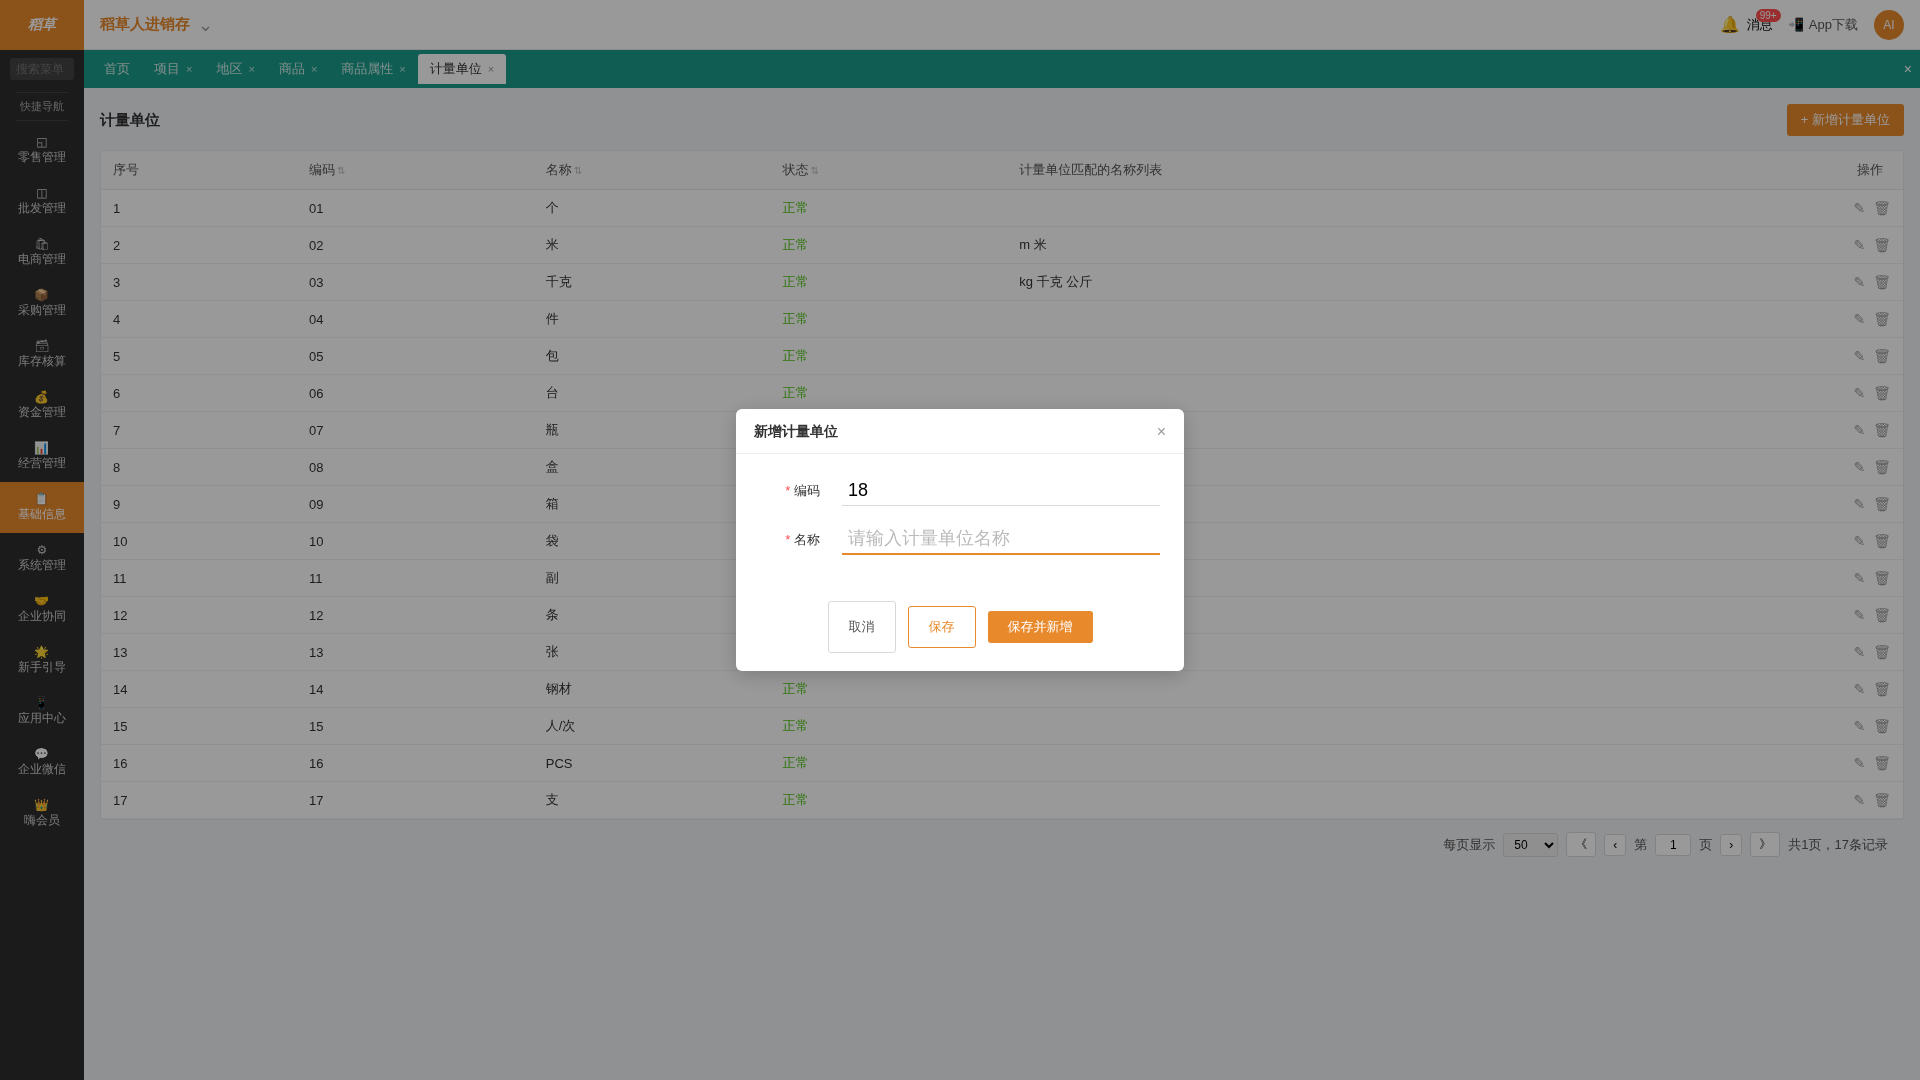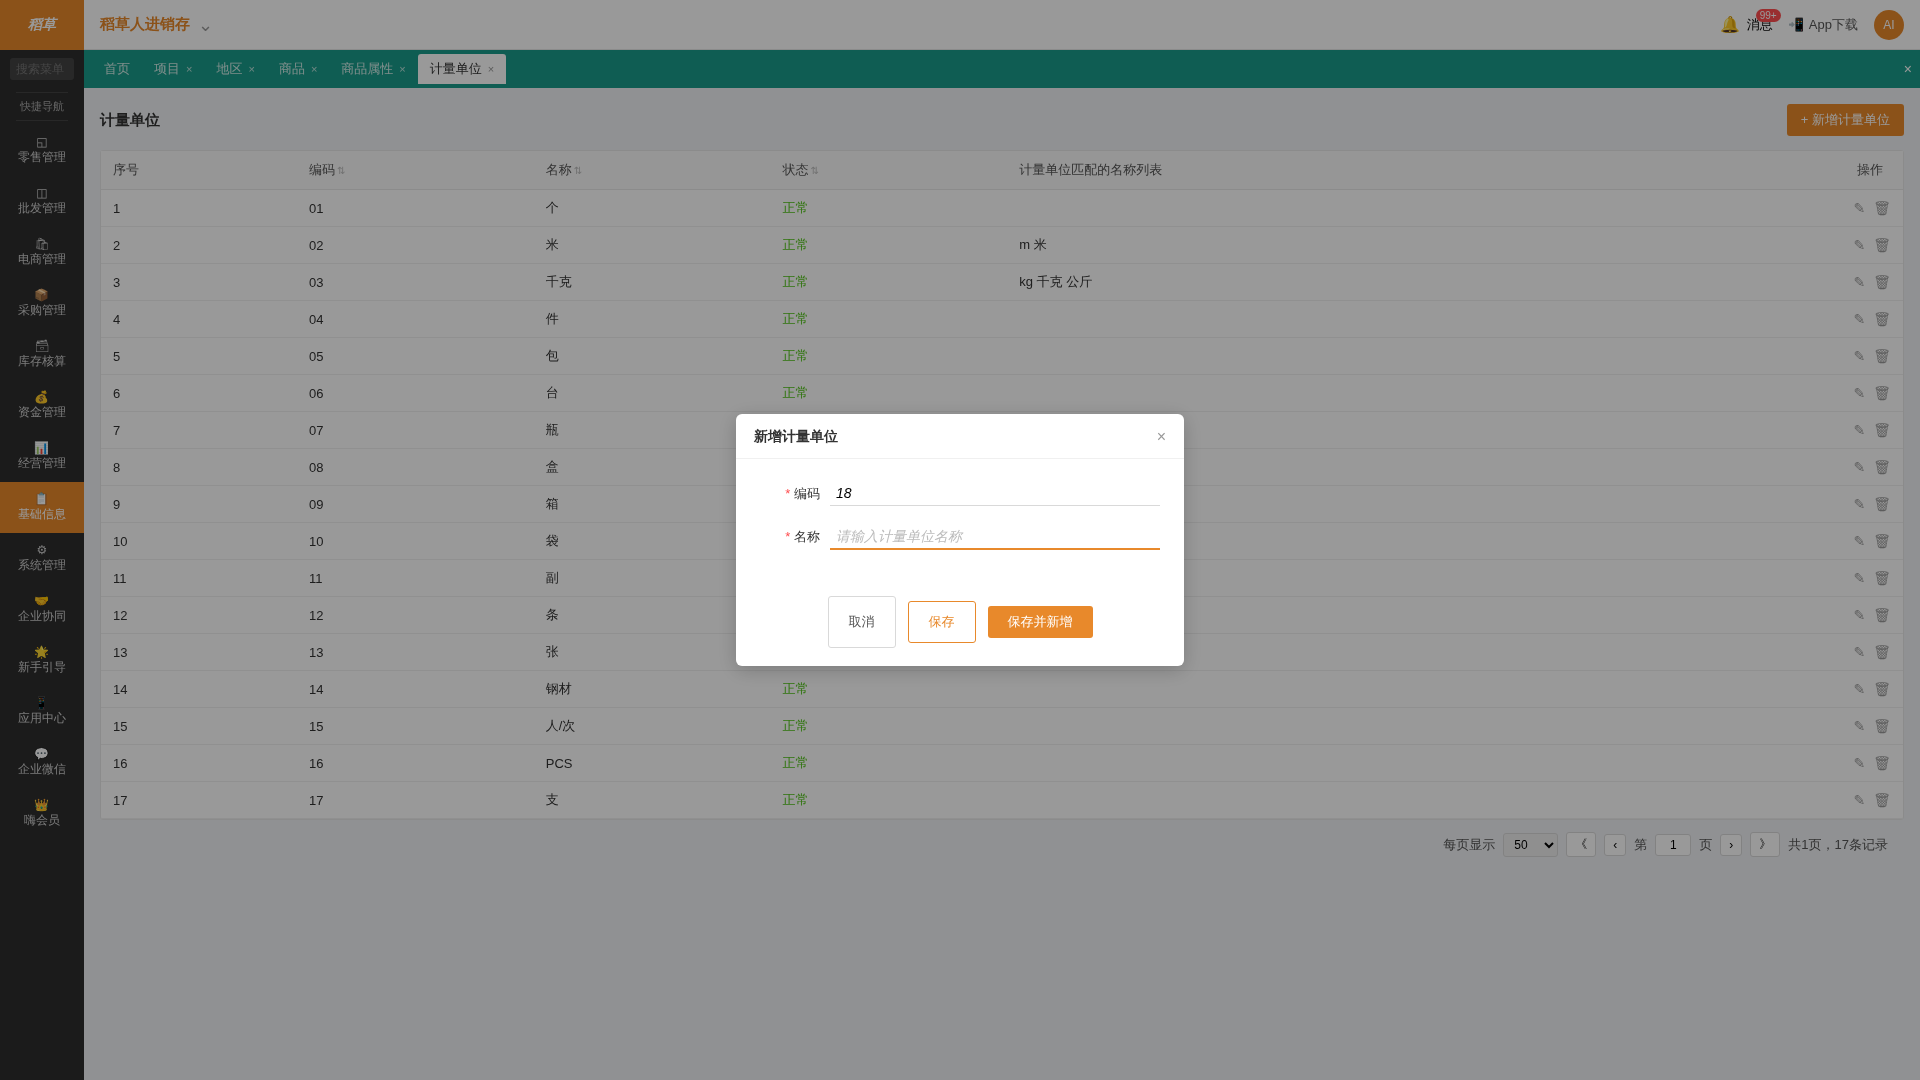--- a/index.html
+++ b/index.html
@@ -62,22 +62,22 @@
     
     .overlay { position: fixed; top: 0; left: 0; width: 1920px; height: 1080px; background: rgba(0,0,0,0.4); z-index: 100; display: flex; align-items: center; justify-content: center; }
 
     
     .modal { background: white; border-radius: 6px; width: 448px; box-shadow: 0 4px 20px rgba(0,0,0,0.2); }
     .modal-header { display: flex; align-items: center; justify-content: space-between; padding: 14px 18px 12px; border-bottom: 1px solid #f0f0f0; }
     .modal-title { font-size: 14px; font-weight: 600; color: #333; }
     .modal-close { background: none; border: none; font-size: 16px; color: #999; cursor: pointer; }
     .modal-body { padding: 22px 24px 16px; }
     .form-row { display: flex; align-items: center; margin-bottom: 18px; }
-    .form-label { width: 60px; text-align: right; margin-right: 10px; color: #333; font-size: 13px; }
-    .form-input { flex: 1; border: none; border-bottom: 1px solid #d9d9d9; padding: 4px 6px; font-size: 14px; outline: none; font-style: italic; }
+    .form-label { width: 60px; text-align: right; margin-right: 22px; color: #333; font-size: 13px; }
+    .form-input { flex: 1; border: none; border-bottom: 1px solid #d9d9d9; padding: 4px 6px; font-size: 18px; outline: none; }
     .form-input.active-border { border-bottom: 2px solid #e8892b; }
     .form-input::placeholder { color: #bbb; }
     .modal-footer { display: flex; align-items: center; justify-content: center; gap: 12px; padding: 12px 18px 18px; }
     .btn-cancel { border: 1px solid #d9d9d9; background: white; color: #555; padding: 16px 20px; border-radius: 3px; cursor: pointer; font-size: 13px; }
     .btn-save { background: white; border: 1px solid #e8892b; color: #e8892b; padding: 11px 20px; border-radius: 3px; cursor: pointer; font-size: 13px; }
     .btn-save-new { background: #e8892b; color: white; border: none; padding: 7px 20px; border-radius: 3px; cursor: pointer; font-size: 13px; }
 
     .sort-arrows { font-size: 10px; color: #bbb; margin-left: 2px; }
   </style>
 </head>

